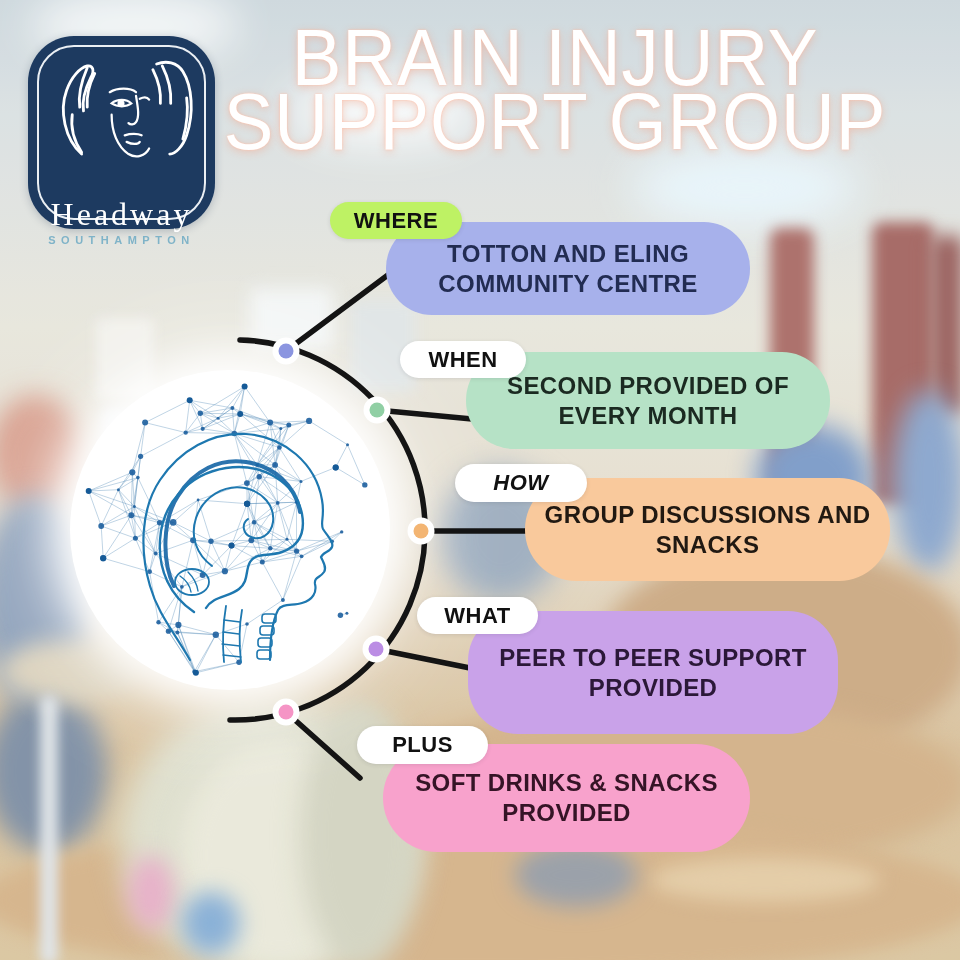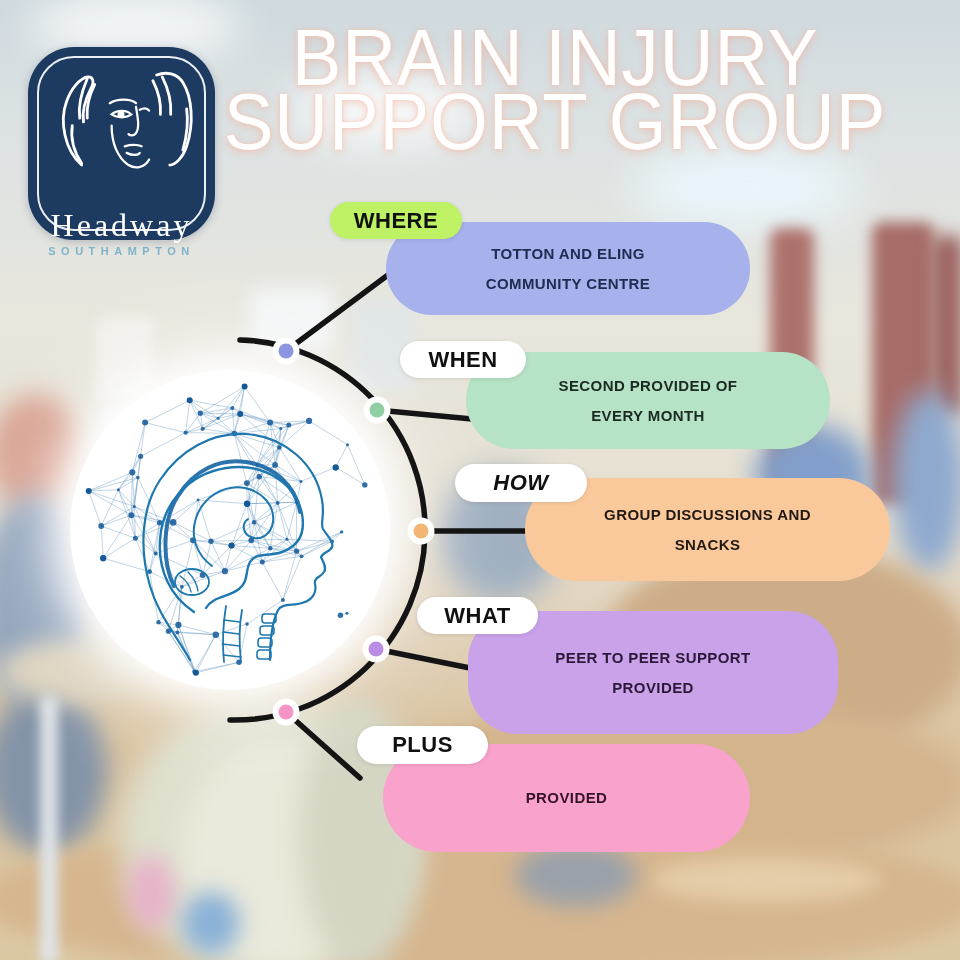--- a/index.html
+++ b/index.html
@@ -6,21 +6,21 @@
   .canvas{position:relative;width:960px;height:960px;overflow:hidden;font-family:"Liberation Sans",sans-serif;}
 
   
   .bg{position:absolute;inset:0;overflow:hidden;
       background:linear-gradient(180deg,#c9d4da 0%,#d8dee0 12%,#e7e4d9 34%,#e4dac8 55%,#d6ba90 78%,#d8c095 100%);}
   .blob{position:absolute;border-radius:50%;}
   .veil{position:absolute;inset:0;background:rgba(243,246,247,0.15);}
 
   
   .logo{position:absolute;left:28px;top:36px;width:187px;height:193px;border-radius:46px;
-        box-shadow:0 2px 8px rgba(30,50,80,.25);margin-top:11px;}
+        box-shadow:0 2px 8px rgba(30,50,80,.25);}
   .logo-inner-border{position:absolute;inset:9px;border:2px solid rgba(245,249,252,.95);border-radius:37px;}
   .logo-face{position:absolute;left:18px;top:12px;}
   .logo-brand{position:absolute;left:0;right:0;top:160px;text-align:center;
               font-family:"Liberation Serif",serif;font-size:32px;letter-spacing:3px;color:#ffffff;}
   .logo-sub{position:absolute;left:0;right:0;top:198px;text-align:center;
             font-size:11px;font-weight:bold;letter-spacing:5.5px;}
 
   
   .title{position:absolute;left:115px;top:26px;width:880px;text-align:center;
          font-size:80px;line-height:64px;font-weight:400;letter-spacing:1px;
@@ -30,21 +30,21 @@
   
   .connectors{position:absolute;inset:0;}
 
   
   .brain-circle{position:absolute;left:70px;top:370px;width:320px;height:320px;border-radius:50%;
                 background:#ffffff;
                 box-shadow:0 0 38px 16px rgba(255,255,255,.92),0 0 90px 34px rgba(255,255,255,.45);}
 
   
   .card{position:absolute;display:flex;flex-direction:column;justify-content:center;align-items:center;
-        font-weight:bold;font-size:15px;line-height:30px;letter-spacing:.4px;text-align:center;}
+        font-weight:bold;font-size:24px;line-height:30px;letter-spacing:.4px;text-align:center;}
   .label-pill{position:absolute;background:#ffffff;border-radius:40px;display:flex;align-items:center;justify-content:center;
               font-weight:bold;font-size:22px;letter-spacing:.5px;box-shadow:0 1px 4px rgba(40,40,60,.12);}
 
   .s0 .card{left:386px;top:222px;width:364px;height:93px;border-radius:46px;}
   .s0 .label-pill{left:330px;top:202px;width:132px;height:37px;}
   .s1 .card{left:466px;top:352px;width:364px;height:97px;border-radius:48px;}
   .s1 .label-pill{left:400px;top:341px;width:126px;height:37px;}
   .s2 .card{left:525px;top:478px;width:365px;height:103px;border-radius:51px;}
   .s2 .label-pill{left:455px;top:464px;width:132px;height:38px;}
   .s3 .card{left:468px;top:611px;width:370px;height:123px;border-radius:50px;}
@@ -509,20 +509,21 @@
       <div>PEER TO PEER SUPPORT</div>
       <div>PROVIDED</div>
     </div>
     <div class="label-pill" style="background: rgb(255, 255, 255); color: rgb(17, 17, 17);">
       <span>WHAT</span>
     </div>
   </div>
 
   <div class="s4">
     <div class="card" style="background: rgb(248, 162, 204); color: rgb(53, 20, 38);">
+      <div>SOFT DRINKS &amp; SNACKS</div>
       <div>PROVIDED</div>
     </div>
     <div class="label-pill" style="background: rgb(255, 255, 255); color: rgb(17, 17, 17);">
       <span>PLUS</span>
     </div>
   </div>
 
   <div class="logo" style="background: rgb(29, 58, 96);">
     <div class="logo-inner-border"></div>
     <svg class="logo-face" width="150" height="124" viewBox="0 0 160 130">

